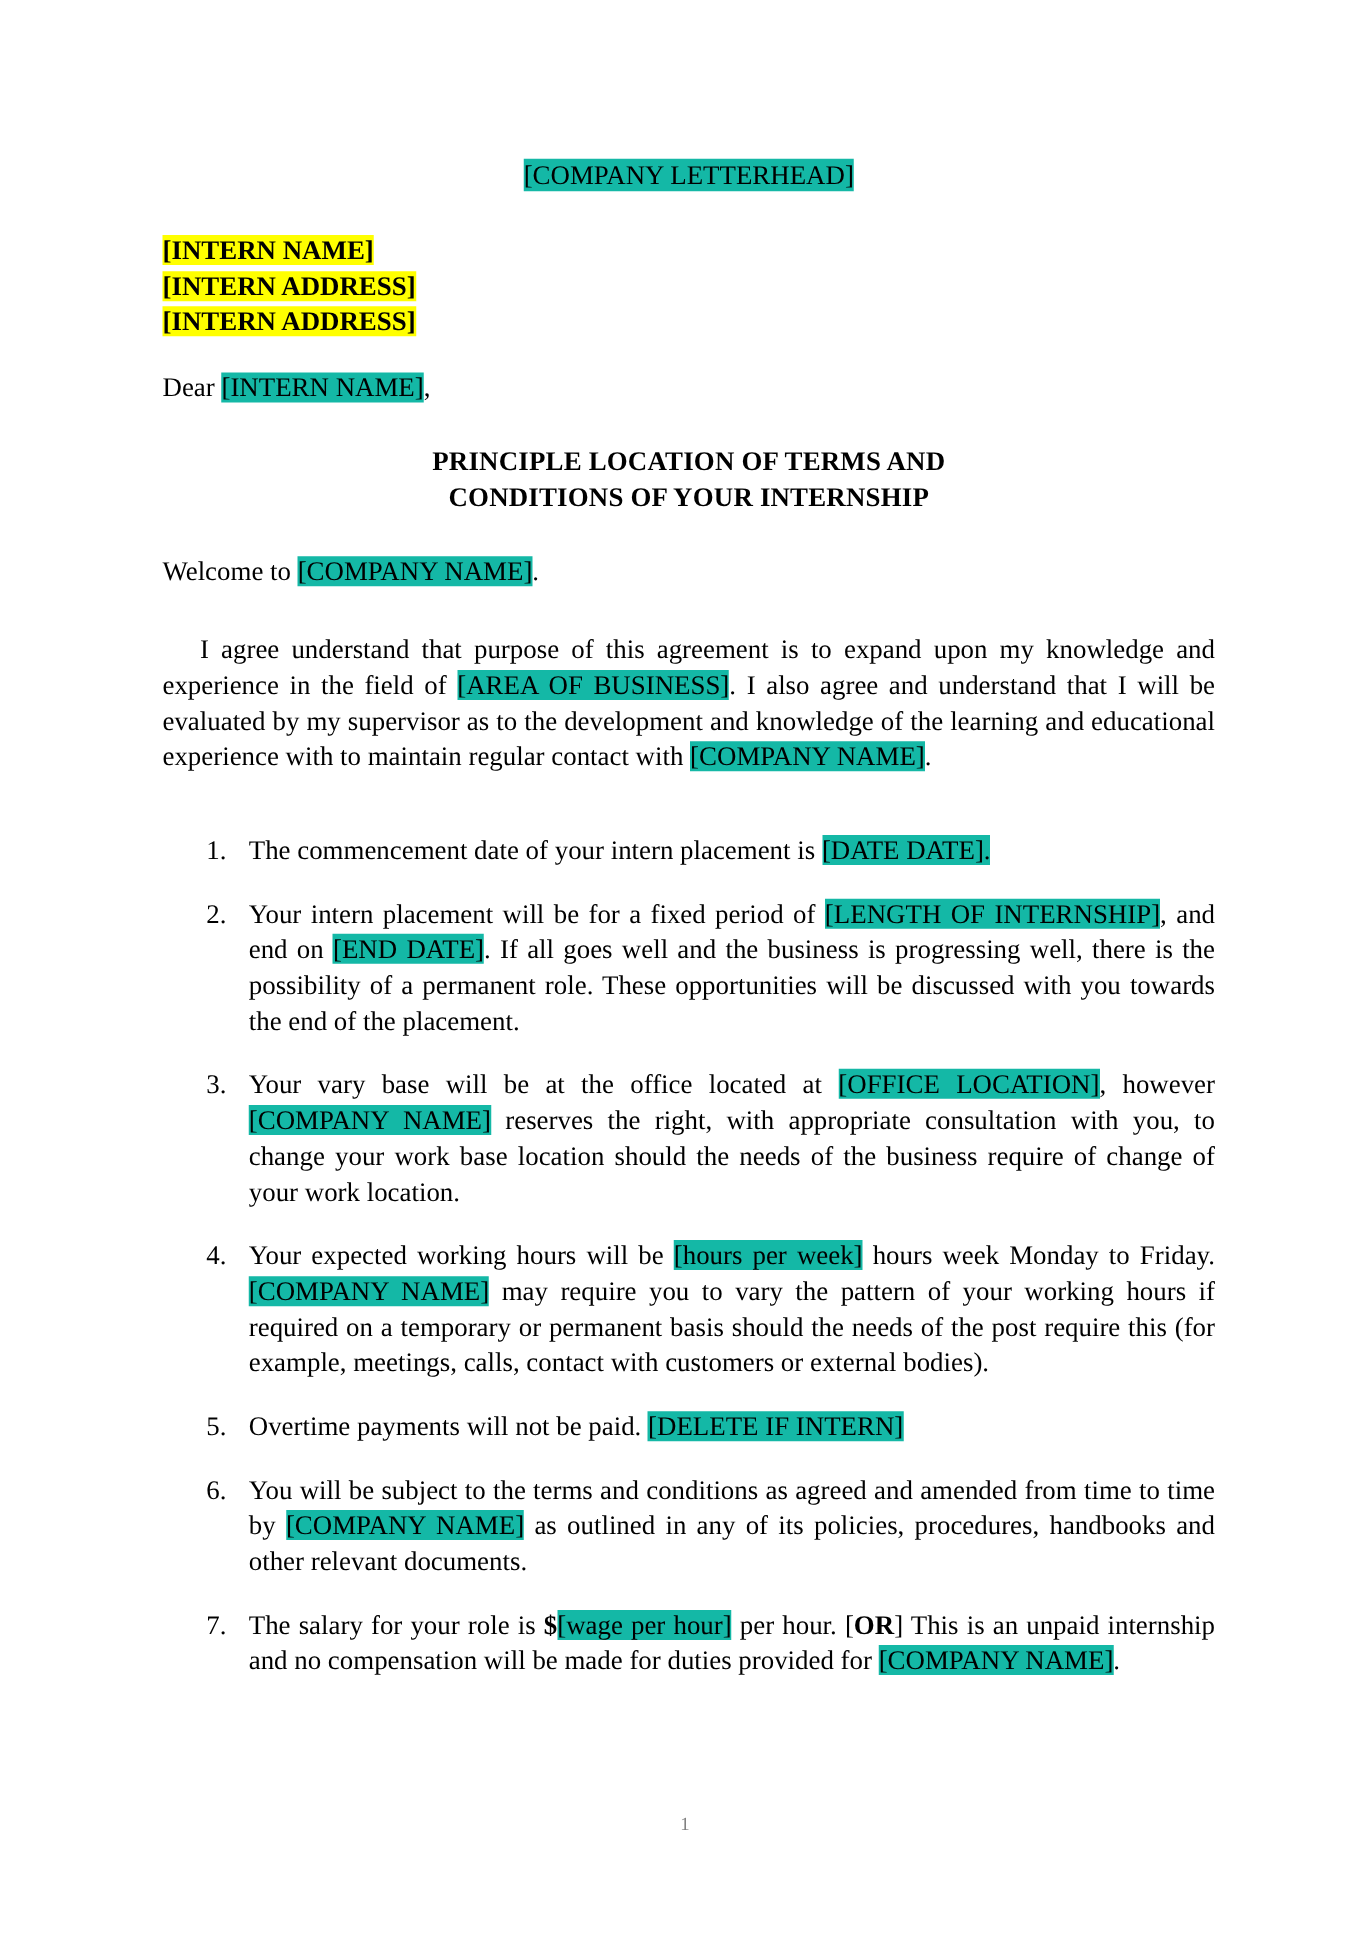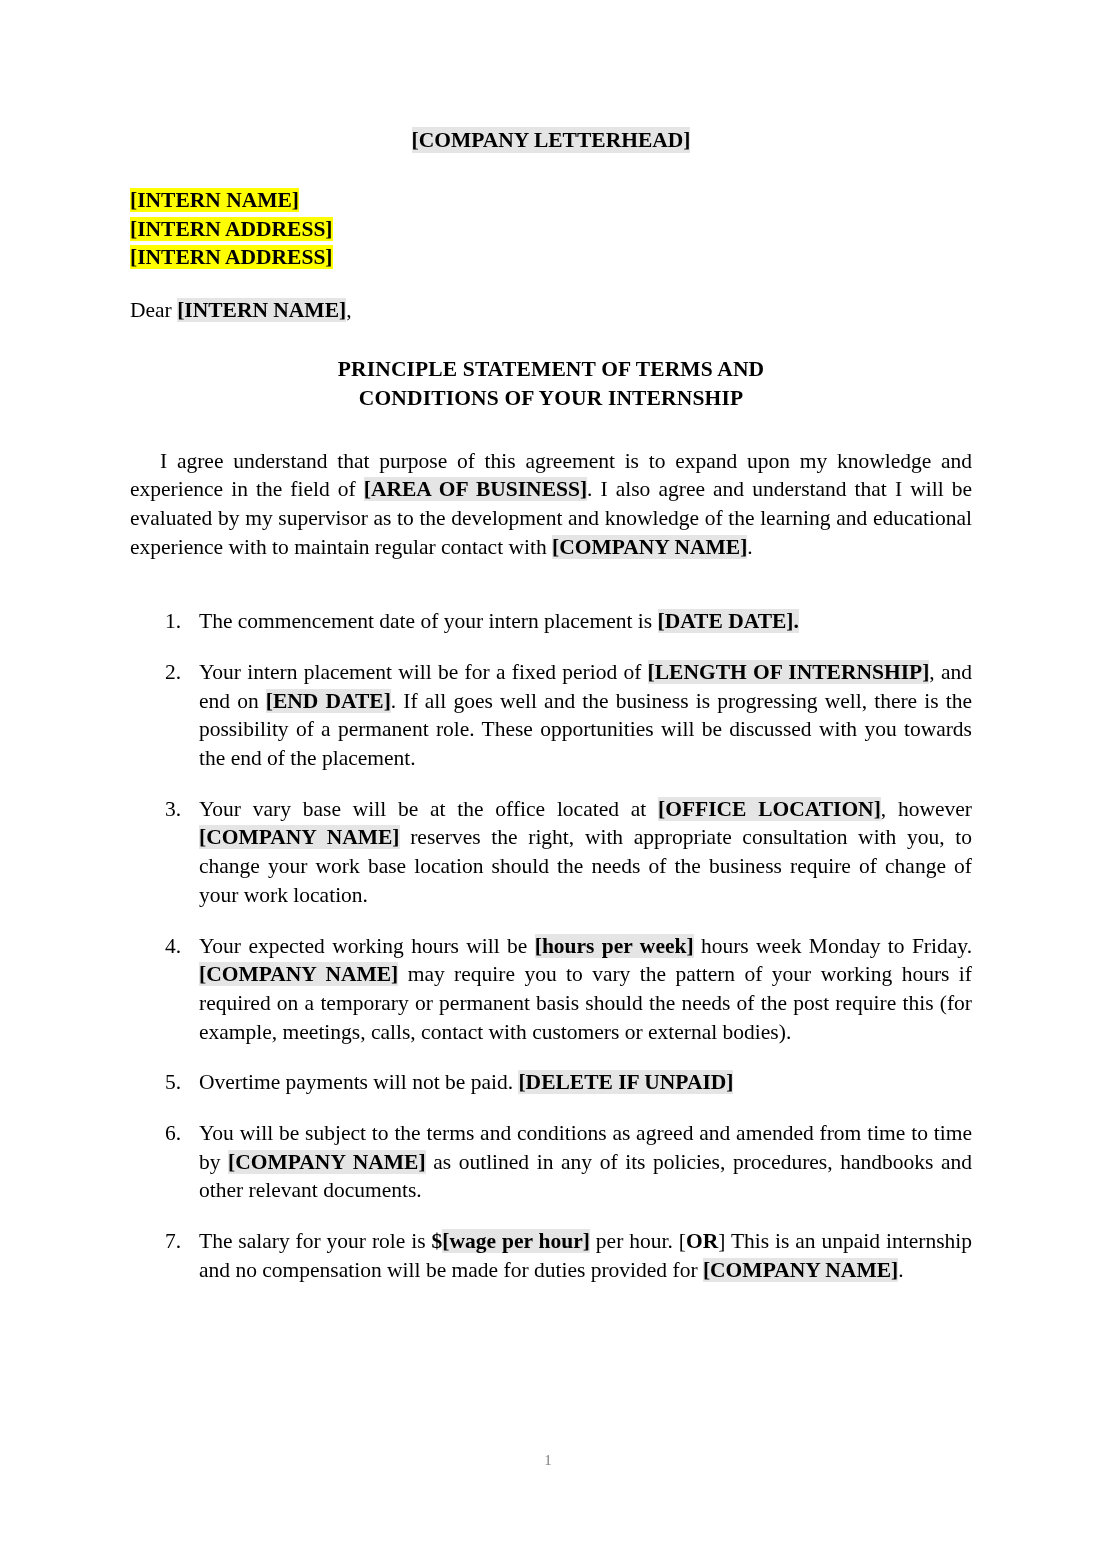--- a/index.html
+++ b/index.html
@@ -19,22 +19,22 @@
     box-sizing: border-box;
     overflow: hidden;
   }
   .content {
     position: absolute;
     left: 130px;
     top: 0;
     width: 842px;
   }
   .hl {
-    background-color: #e5e5e5;
-    font-weight: bold;
+    background-color: #14b8a6;
+    font-weight: normal;
   }
   .b { font-weight: bold; }
 
   
   .letterhead {
     text-align: center;
     font-size: 21.5px;
     font-weight: bold;
     margin-top: 128px;
     line-height: 1.18;
@@ -127,24 +127,25 @@
 
     <div class="address-block">
       <span class="addr-line"><span>[INTERN NAME]</span></span>
       <span class="addr-line"><span>[INTERN ADDRESS]</span></span>
       <span class="addr-line"><span>[INTERN ADDRESS]</span></span>
     </div>
 
     <div class="salutation"><span>Dear </span><span class="hl">[INTERN NAME]</span><span>,</span></div>
 
     <div class="doc-title">
-      <div>PRINCIPLE STATEMENT OF TERMS AND</div>
+      <div>PRINCIPLE LOCATION OF TERMS AND</div>
       <div>CONDITIONS OF YOUR INTERNSHIP</div>
     </div>
 
+    <p class="para welcome"><span>Welcome to </span><span class="hl">[COMPANY NAME]</span><span>.</span></p>
 
 
     <p class="para indent"><span>I agree understand that purpose of this agreement is to expand upon my knowledge and experience in the field of </span><span class="hl">[AREA OF BUSINESS]</span><span>.  I also agree and understand that I will be evaluated by my supervisor as to the development and knowledge of the learning and educational experience with to maintain regular contact with </span><span class="hl">[COMPANY NAME]</span><span>.</span></p>
 
     <ol class="num-list">
 
       <li>
         <span class="num">1.</span><span>The commencement date of your intern placement is </span><span class="hl">[DATE DATE].</span>
       </li>
 
@@ -154,21 +155,21 @@
 
       <li>
         <span class="num">3.</span><span>Your vary base will be at the office located at </span><span class="hl">[OFFICE LOCATION]</span><span>, however </span><span class="hl">[COMPANY NAME]</span><span> reserves the right, with appropriate consultation with you, to change your work base location should the needs of the business require of change of your work location.</span>
       </li>
 
       <li>
         <span class="num">4.</span><span>Your expected working hours will be </span><span class="hl">[hours per week]</span><span> hours week Monday to Friday. </span><span class="hl">[COMPANY NAME]</span><span> may require you to vary the pattern of your working hours if required on a temporary or permanent basis should the needs of the post require this (for example, meetings, calls, contact with customers or external bodies).</span>
       </li>
 
       <li>
-        <span class="num">5.</span><span>Overtime payments will not be paid. </span><span class="hl">[DELETE IF UNPAID]</span>
+        <span class="num">5.</span><span>Overtime payments will not be paid. </span><span class="hl">[DELETE IF INTERN]</span>
       </li>
 
       <li>
         <span class="num">6.</span><span>You will be subject to the terms and conditions as agreed and amended from time to time by </span><span class="hl">[COMPANY NAME]</span><span> as outlined in any of its policies, procedures, handbooks and other relevant documents.</span>
       </li>
 
       <li>
         <span class="num">7.</span><span>The salary for your role is </span><span class="b">$</span><span class="hl">[wage per hour]</span><span> per hour. </span><span>[</span><span class="b">OR</span><span>]</span><span> This is an unpaid internship and no compensation will be made for duties provided for </span><span class="hl">[COMPANY NAME]</span><span>.</span>
       </li>
 

